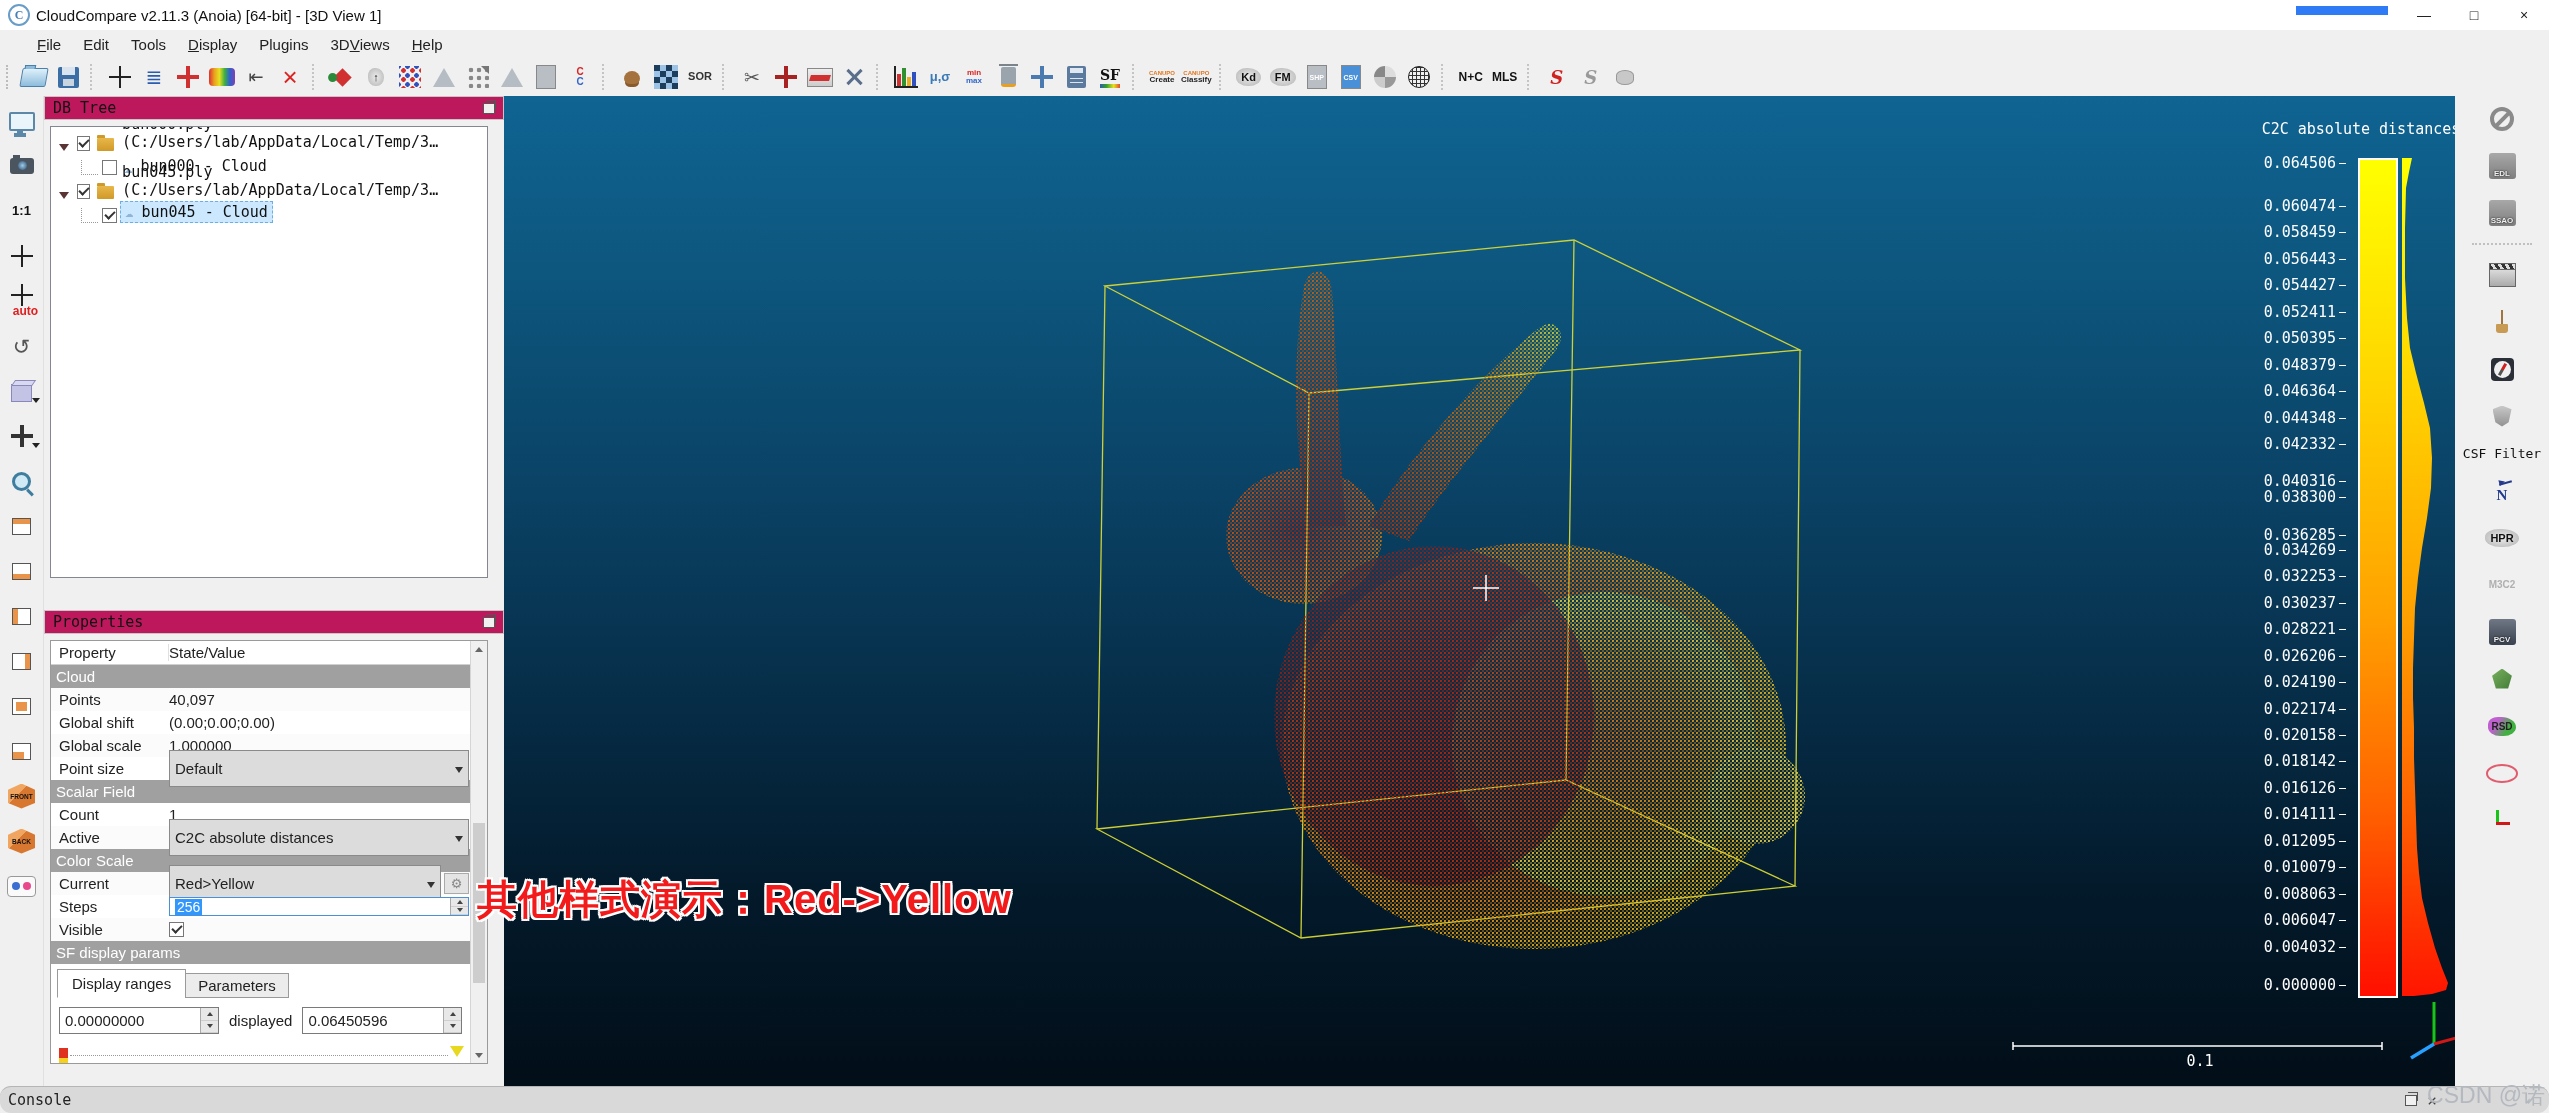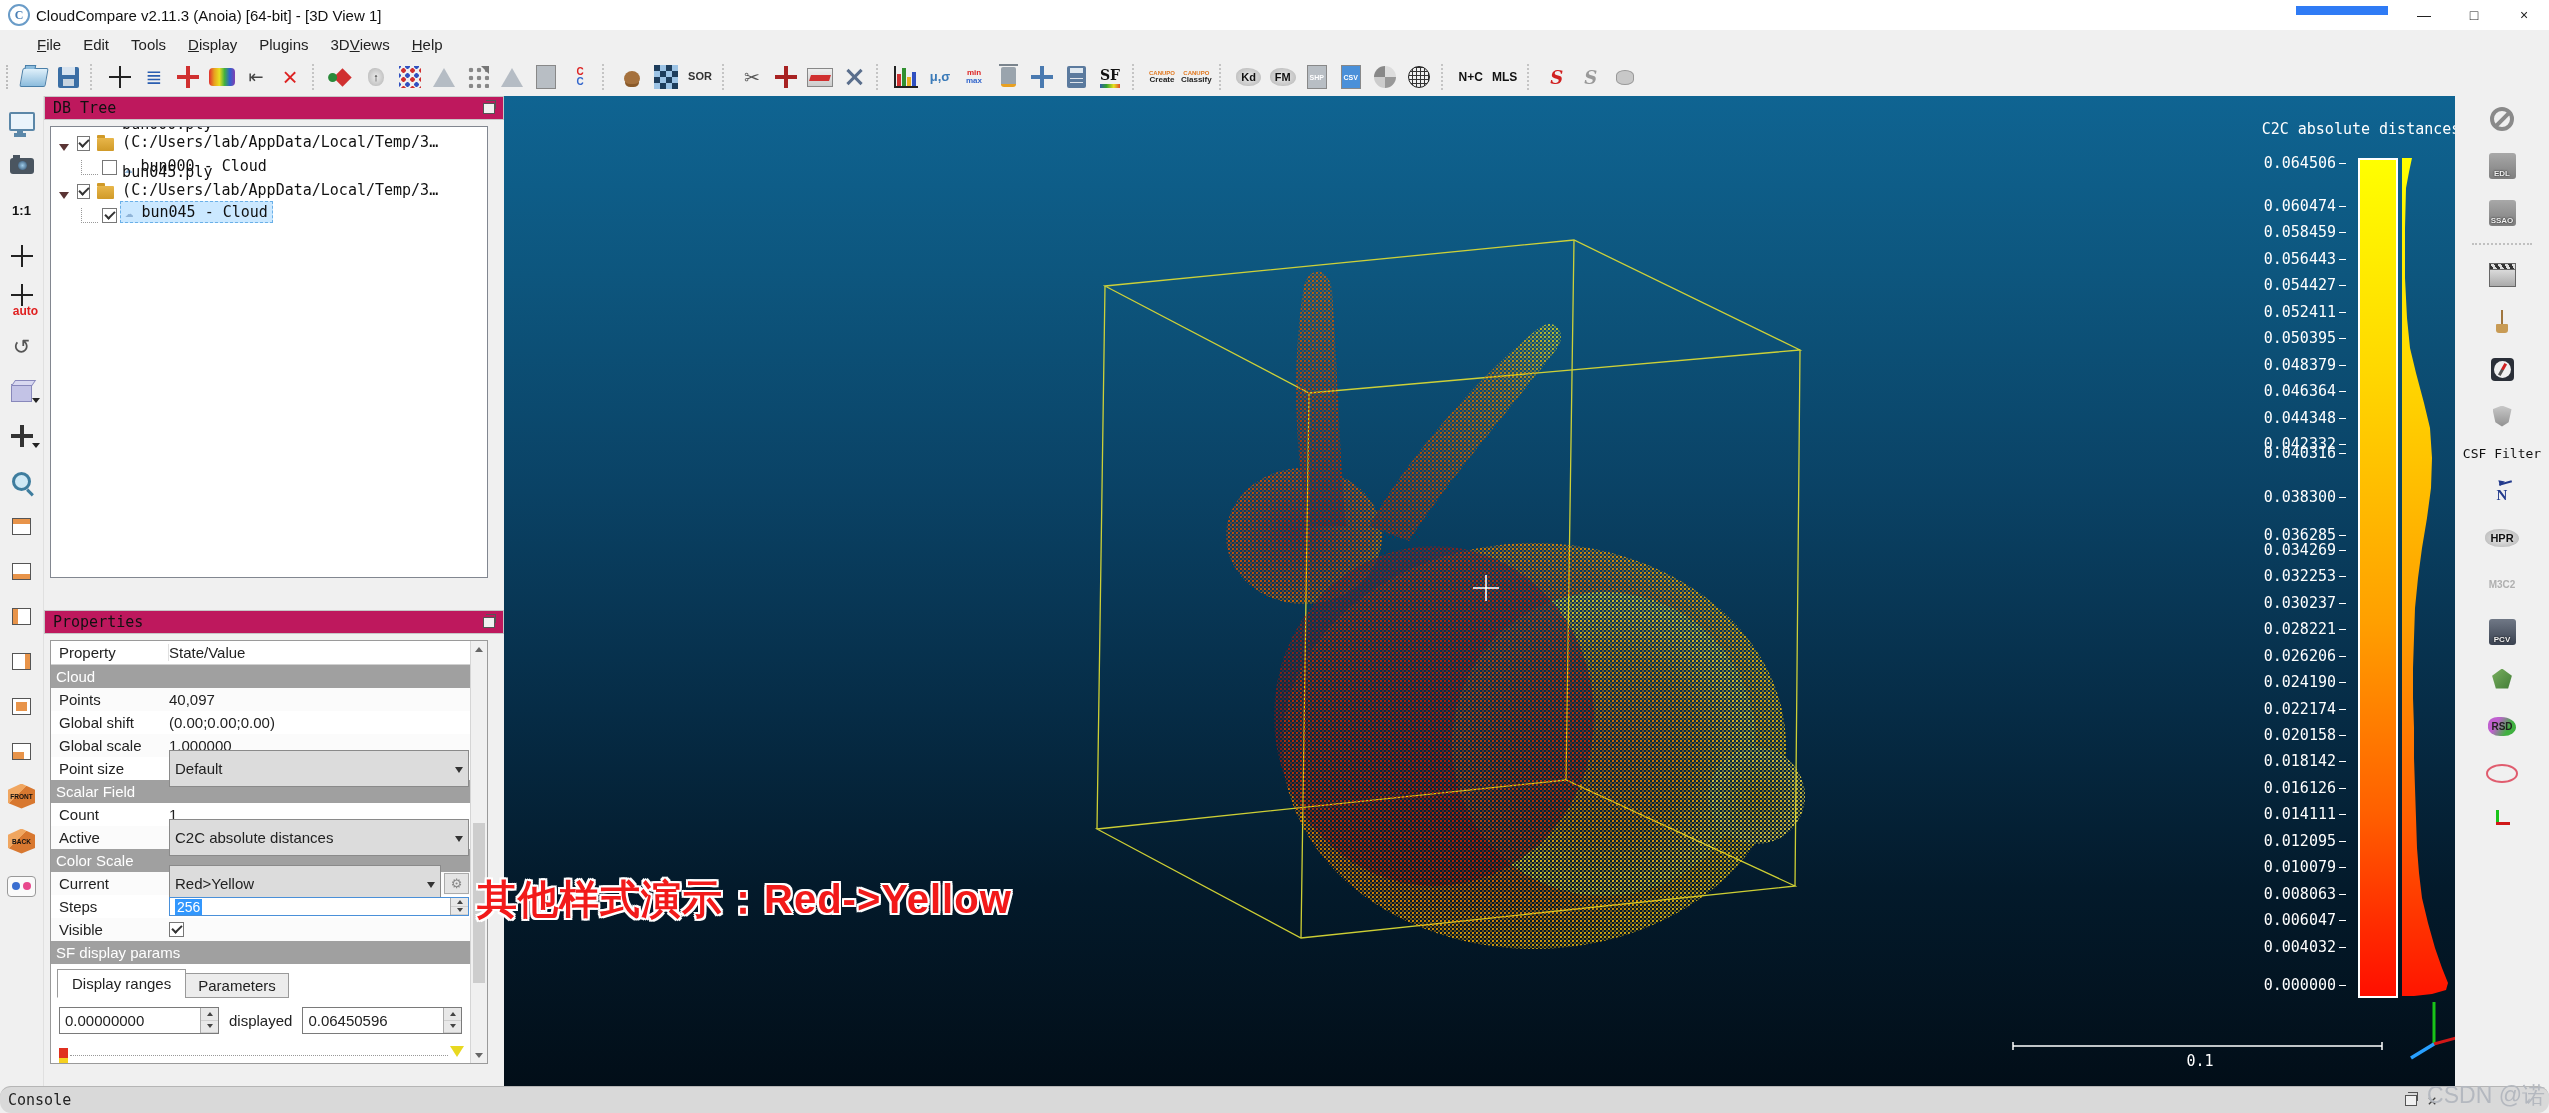--- a/index.html
+++ b/index.html
@@ -672,21 +672,21 @@
       <div class="cs-label" style="top: 102px;">0.060474</div>
       <div class="cs-label" style="top: 128.45px;">0.058459</div>
       <div class="cs-label" style="top: 154.9px;">0.056443</div>
       <div class="cs-label" style="top: 181.35px;">0.054427</div>
       <div class="cs-label" style="top: 207.8px;">0.052411</div>
       <div class="cs-label" style="top: 234.25px;">0.050395</div>
       <div class="cs-label" style="top: 260.7px;">0.048379</div>
       <div class="cs-label" style="top: 287.15px;">0.046364</div>
       <div class="cs-label" style="top: 313.6px;">0.044348</div>
       <div class="cs-label" style="top: 340.05px;">0.042332</div>
-      <div class="cs-label" style="top: 349px;">0.040316</div>
+      <div class="cs-label" style="top: 377px;">0.040316</div>
       <div class="cs-label" style="top: 392.95px;">0.038300</div>
       <div class="cs-label" style="top: 431px;">0.036285</div>
       <div class="cs-label" style="top: 445.85px;">0.034269</div>
       <div class="cs-label" style="top: 472.3px;">0.032253</div>
       <div class="cs-label" style="top: 498.75px;">0.030237</div>
       <div class="cs-label" style="top: 525.2px;">0.028221</div>
       <div class="cs-label" style="top: 551.65px;">0.026206</div>
       <div class="cs-label" style="top: 578.1px;">0.024190</div>
       <div class="cs-label" style="top: 604.55px;">0.022174</div>
       <div class="cs-label" style="top: 631px;">0.020158</div>

